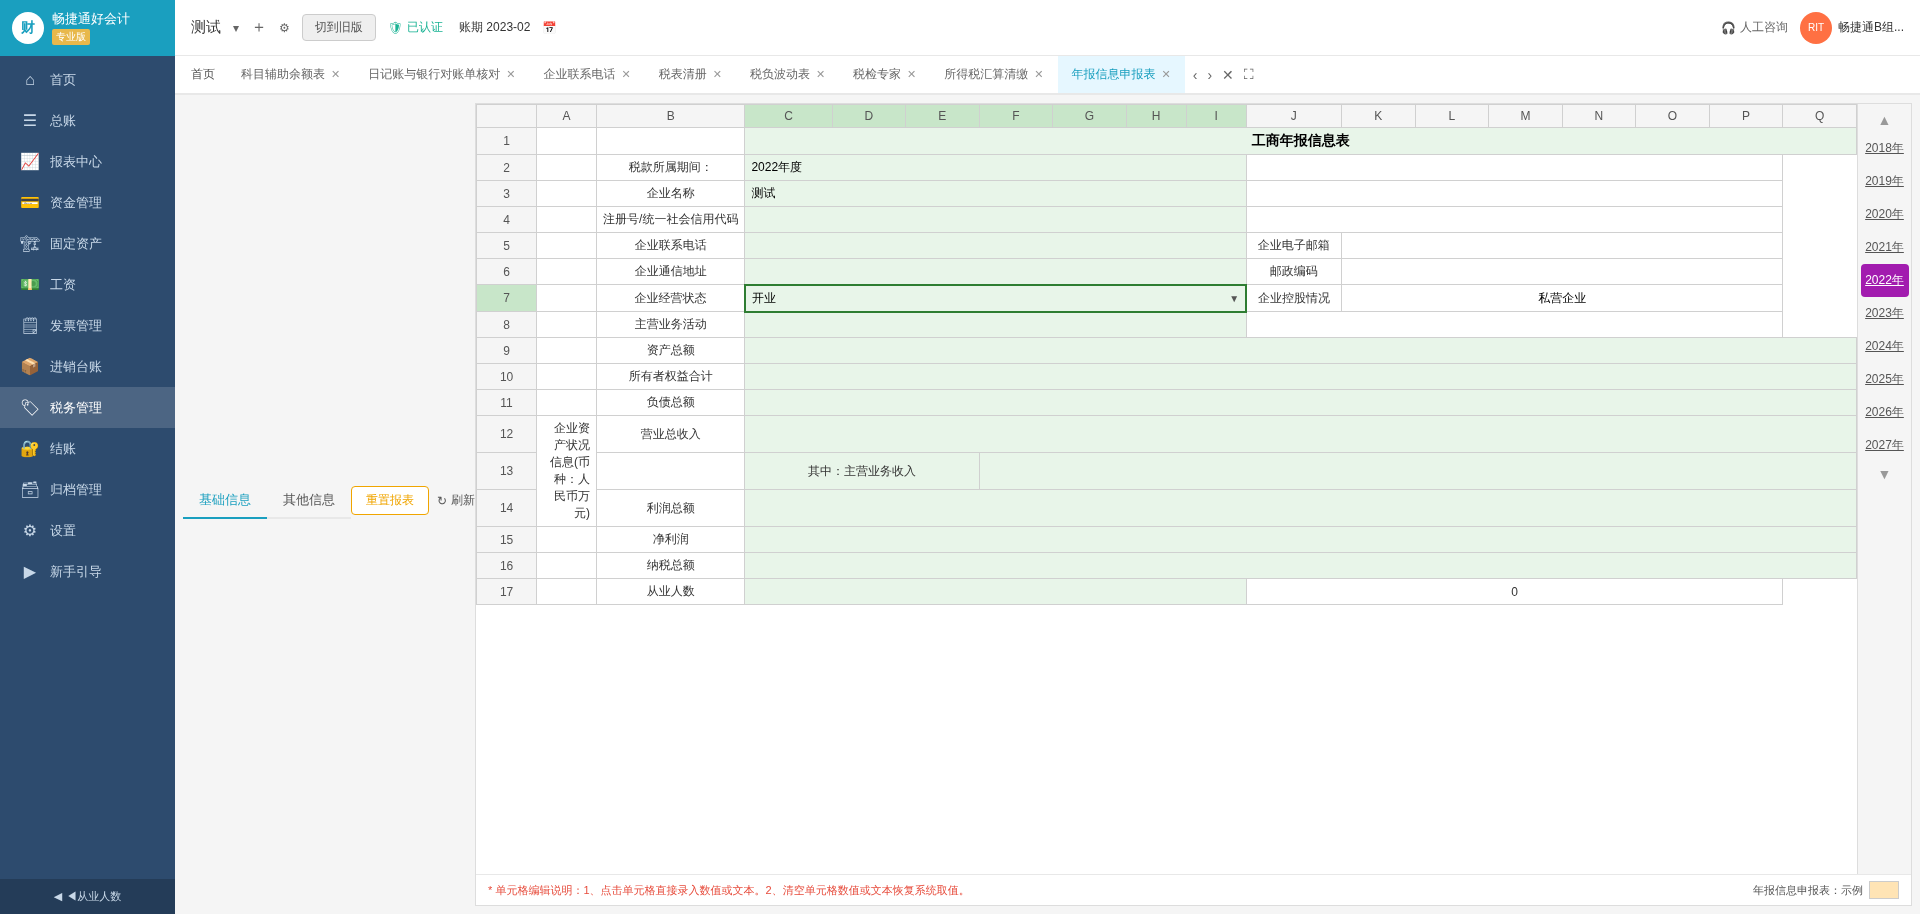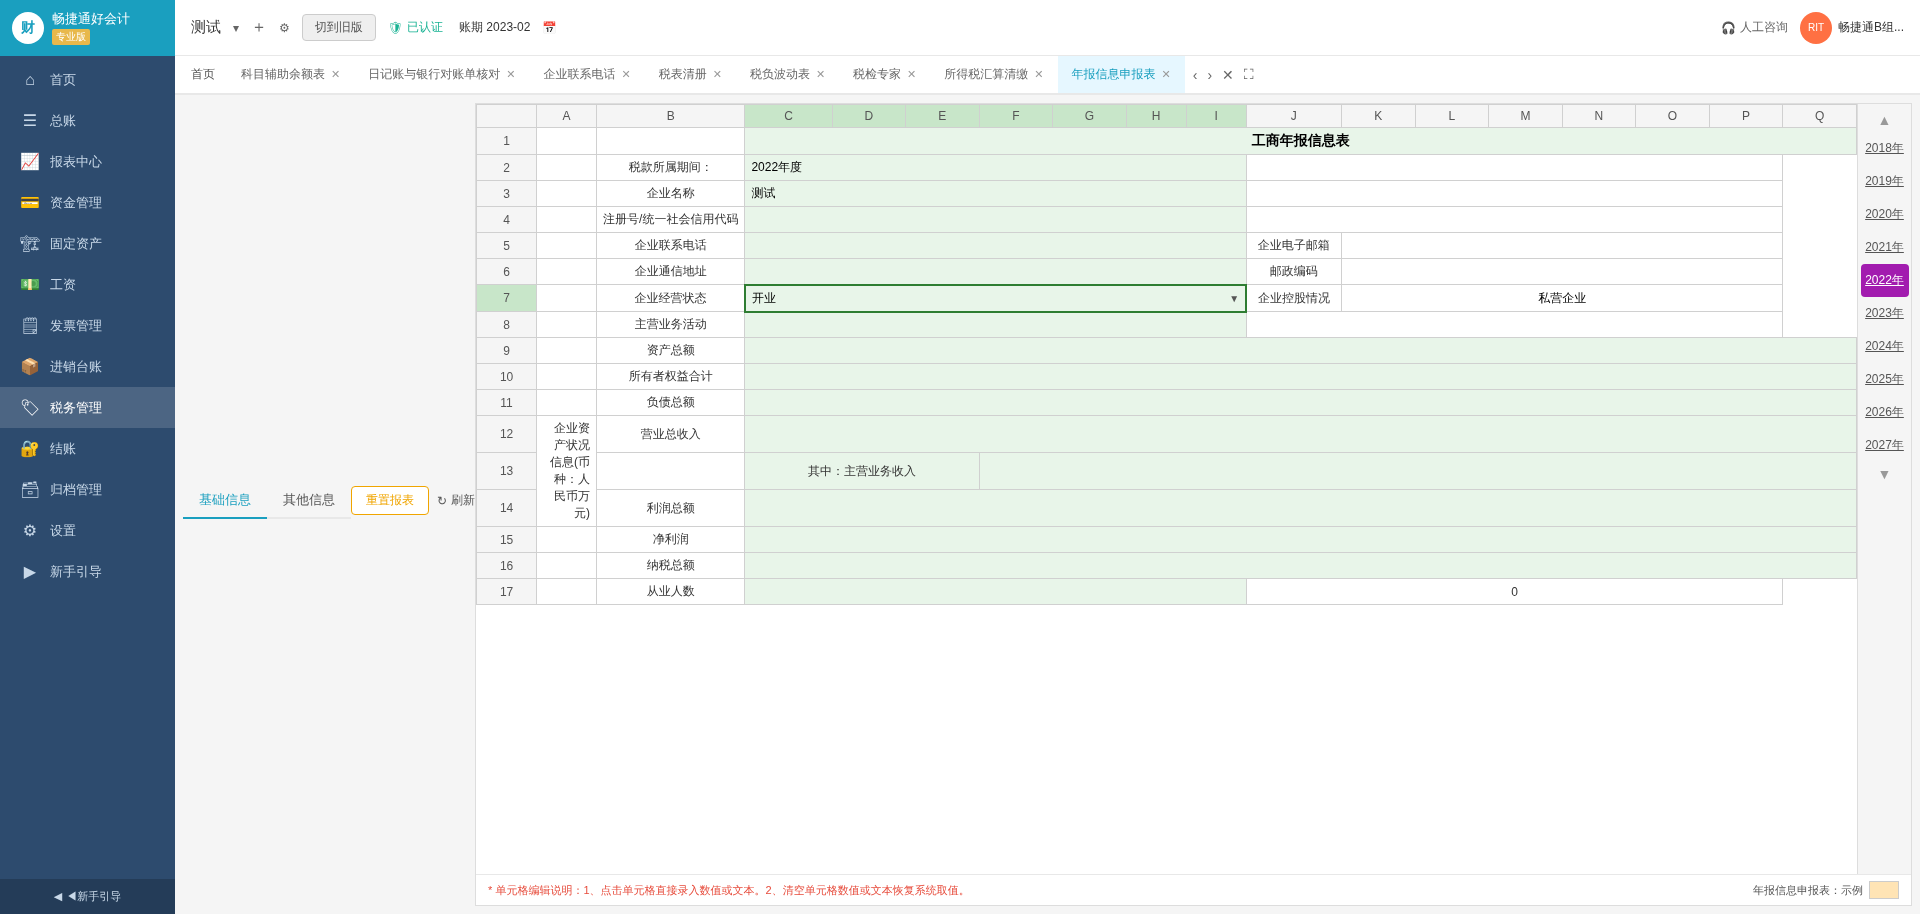--- a/index.html
+++ b/index.html
@@ -167,21 +167,21 @@
       <span class="sidebar-item-icon">⚙</span>
       <span>设置</span>
     </div>
     <div class="sidebar-item">
       <span class="sidebar-item-icon">▶</span>
       <span>新手引导</span>
     </div>
   </div>
   <div class="sidebar-collapse">
     <span>◀</span>
-    <span style="font-size:11px">◀新手引导</span>
+    <span style="font-size:11px">◀从业人数</span>
   </div>
 </div>
 
 <div class="main">
 
   <div class="topbar">
     <span class="topbar-title">测试</span>
     <span class="topbar-arrow">▾</span>
     <span class="topbar-plus">＋</span>
     <span class="topbar-gear">⚙</span>

